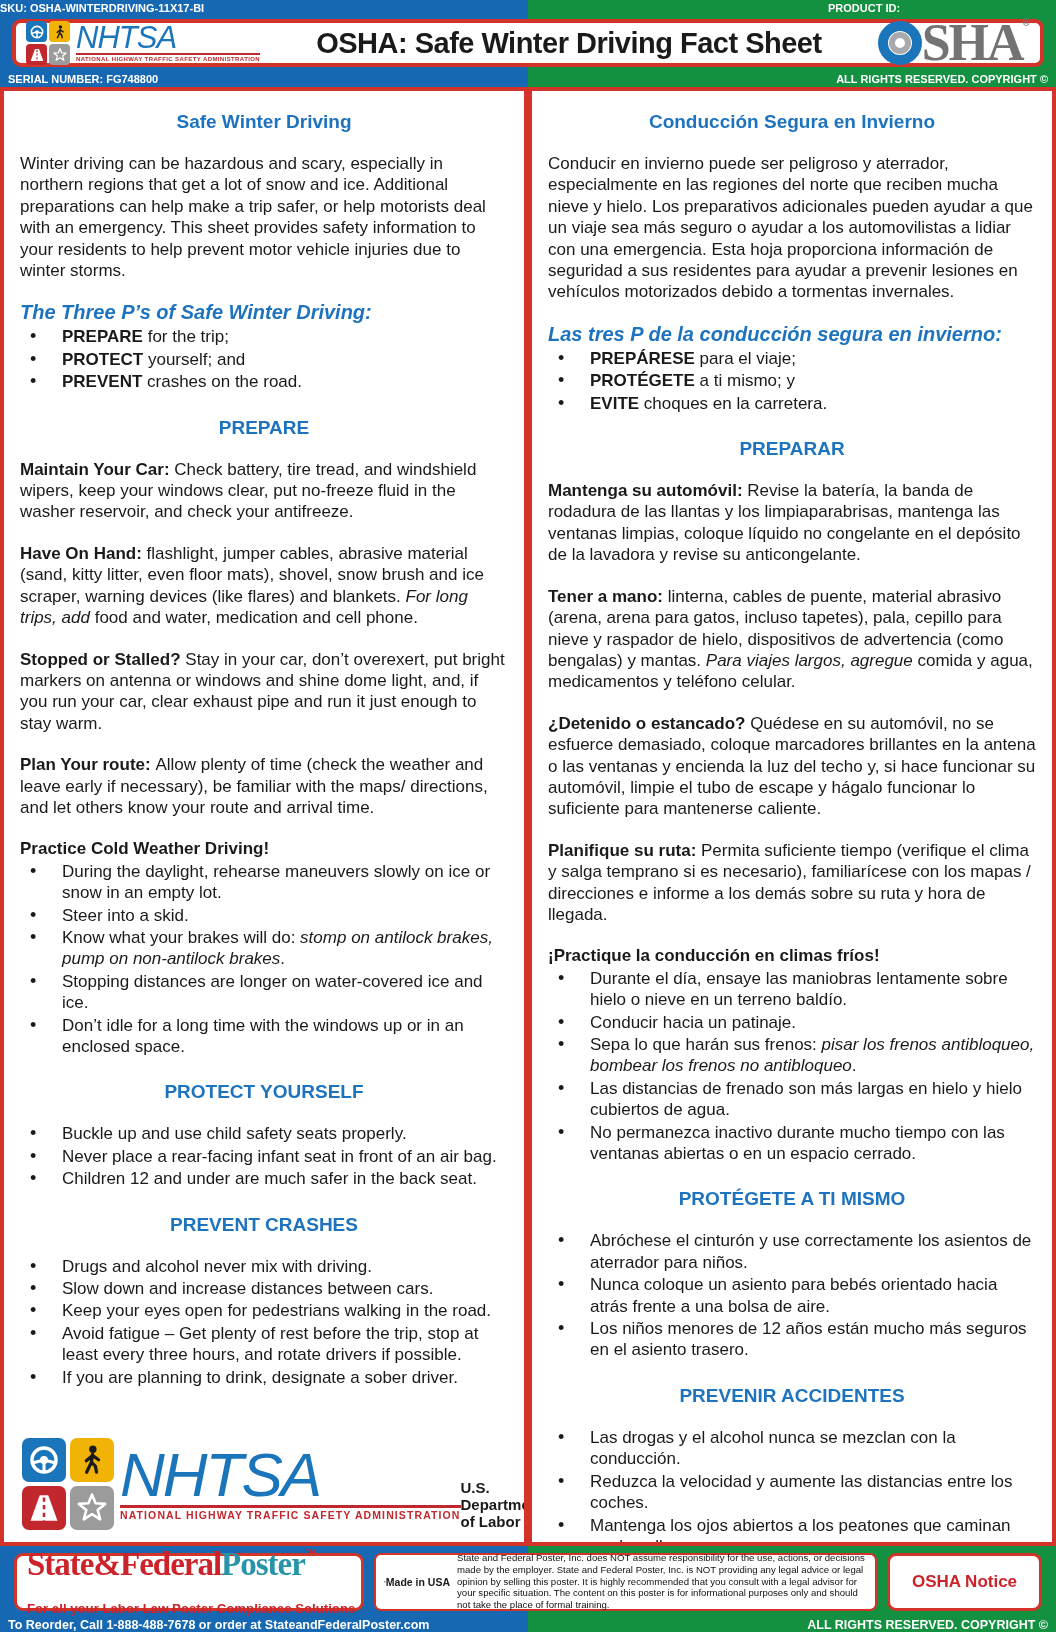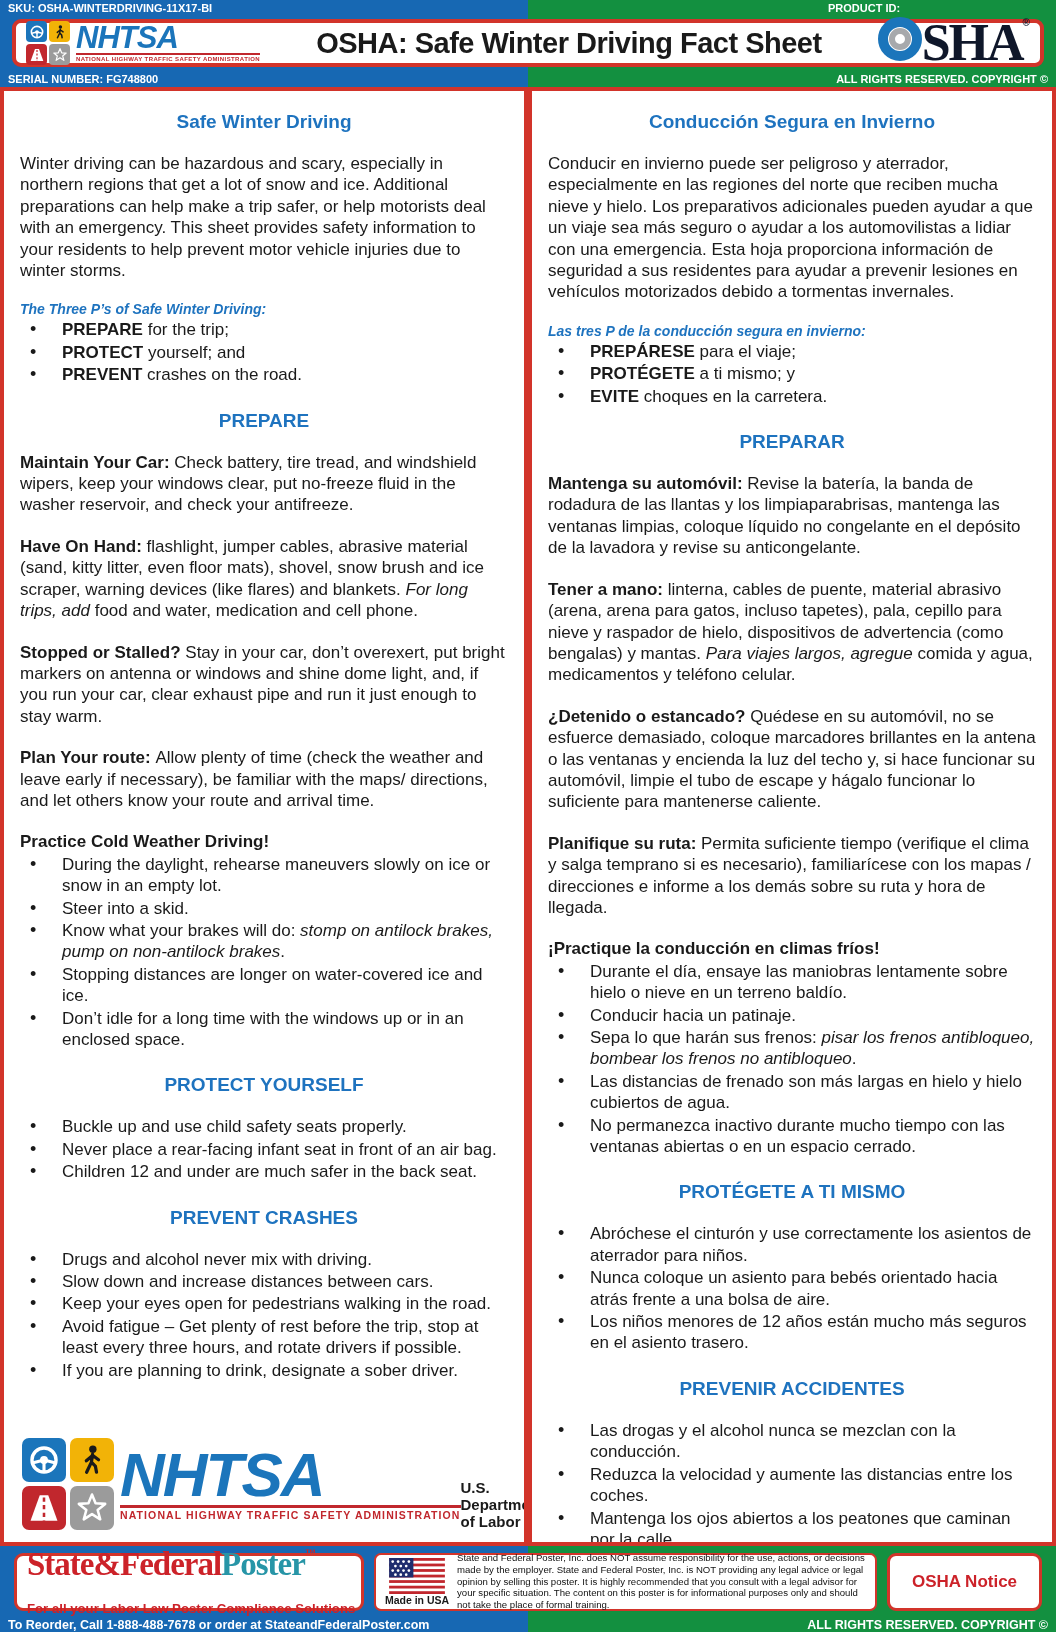--- a/index.html
+++ b/index.html
@@ -8,84 +8,84 @@
     --teal:#2795a7; --lred:#cc2229; --ink:#1a1a1a;
   }
   *{box-sizing:border-box; margin:0; padding:0;}
   html,body{background:#fff;}
   body{font-family:"Liberation Sans", sans-serif; color:var(--ink);}
   .poster{width:1056px; height:1632px; position:relative; overflow:hidden;}
   .split-bg{background:linear-gradient(90deg,var(--blue) 0,var(--blue) 50%,var(--green) 50%,var(--green) 100%);}
 
   
   .topbar{height:16px; display:flex; align-items:center; font-size:11px; font-weight:bold; color:#fff;}
-  .topbar .sku{width:50%; padding-left:8px;}
+  .topbar .sku{width:50%; }
   .topbar .pid{width:50%; padding-left:300px;}
 
   
   .header-band{height:54px; padding:3px 12px;}
   .header-box{background:#fff; border:4px solid var(--red); border-radius:9px; height:48px;
     display:flex; align-items:center; justify-content:space-between; padding:1px 10px;}
   .title{font-size:29px; font-weight:bold; letter-spacing:-0.5px;}
 
   
   .nhtsa{display:flex; align-items:center; gap:6px;}
   .nhtsa-grid{display:grid; grid-template-columns:1fr 1fr; gap:2px;}
   .ncell{border-radius:4px; display:flex; align-items:center; justify-content:center;}
   .ncell.blue{background:var(--nblue);} .ncell.yellow{background:var(--yellow);}
   .ncell.red{background:var(--ired);} .ncell.gray{background:var(--gray);}
   .nhtsa-text{display:flex; flex-direction:column;}
-  .nhtsa-word{color:var(--nblue); font-weight:bold; line-height:0.9; letter-spacing:-1px; font-style:italic;}
+  .nhtsa-word{color:var(--nblue); font-weight:normal; line-height:0.9; letter-spacing:-1px; font-style:italic;}
   .nhtsa-tag{color:var(--ired); font-weight:bold; border-top:2px solid var(--ired); margin-top:2px; padding-top:1px; letter-spacing:0.4px; white-space:nowrap;}
   .nhtsa.small .ncell{width:21px; height:21px;}
   .nhtsa.small .nhtsa-word{font-size:31px;}
   .nhtsa.small .nhtsa-tag{font-size:6px;}
   .nhtsa.big .ncell{width:44px; height:44px; border-radius:7px;}
   .nhtsa.big .nhtsa-grid{gap:4px;}
   .nhtsa.big .nhtsa-word{font-size:62px; letter-spacing:-2px;}
   .nhtsa.big .nhtsa-tag{font-size:10.5px; border-top-width:3px; letter-spacing:1.1px;}
 
   
-  .osha-logo{display:flex; align-items:flex-start; font-family:"Liberation Serif", serif; font-weight:bold; color:#0f172a;}
+  .osha-logo{display:flex; align-items:center; font-family:"Liberation Serif", serif; font-weight:bold; color:#737373;}
   .osha-o{border-radius:50%; border-style:solid; border-color:var(--nblue); display:flex; align-items:center; justify-content:center;}
   .osha-o-in{border-radius:50%; border-style:solid; border-color:#a7a9ac; background:#fff;}
   .osha-rest{letter-spacing:-2px; line-height:1;}
   .osha-reg{font-size:10px; align-self:flex-start; font-family:"Liberation Sans",sans-serif;}
   .osha-logo.hdr .osha-o{width:44px; height:44px; border-width:10px;}
   .osha-logo.hdr .osha-o-in{width:22px; height:22px; border-width:6px;}
   .osha-logo.hdr .osha-rest{font-size:52px;}
 
   
   .serialbar{height:17px; display:flex; align-items:center; justify-content:space-between; font-size:11px; font-weight:bold; color:#fff;}
   .serialbar .sn{padding-left:8px;} .serialbar .cp{padding-right:8px;}
 
   
   .content{height:1459px; display:flex; padding:0 0;}
   .panel{flex:1; background:#fff; border:4px solid var(--red); padding:10px 16px 8px; display:flex; flex-direction:column; overflow:hidden;}
   .sec-heading{color:var(--hblue); font-size:19px; font-weight:bold; text-align:center; margin:24px 0 20px;}
   .col-blocks > .sec-heading:first-child{margin-top:10px;}
   .para{font-size:17px; line-height:1.26; margin:0 0 20px;}
   .lead{font-size:17px; line-height:1.26; margin:0;}
-  .subheading{color:var(--hblue); font-size:14px; font-weight:bold; font-style:italic; margin:0 0 2px;}
+  .subheading{color:var(--hblue); font-size:20px; font-weight:bold; font-style:italic; margin:0 0 2px;}
   .b{font-weight:bold;} .i{font-style:italic;}
   ul.bullets{list-style:none; margin:0 0 6px; font-size:17px; line-height:1.26;}
   ul.bullets li{position:relative; padding-left:42px; margin:1px 0;}
   ul.bullets li::before{content:"•"; position:absolute; left:10px; top:-1px; font-size:18px;}
   .panel-footer{margin-top:auto; display:flex; align-items:flex-end; justify-content:space-between; padding:6px 2px 4px;}
   .dept-label,.osha-url{font-size:15px; font-weight:bold;}
 
   
   .footer-band{height:71px; display:flex; align-items:center; gap:10px; padding:0 14px;}
   .sfp-box{width:350px; height:58px; background:#fff; border:3px solid var(--red); border-radius:9px; padding:2px 10px; display:flex; flex-direction:column; justify-content:center;gap:19px;}
   .sfp-line{font-family:"Liberation Serif",serif; font-weight:bold; font-size:33px; line-height:1; letter-spacing:-1px; white-space:nowrap;}
   .sfp-red{color:var(--lred);} .sfp-teal{color:var(--teal);}
   .sfp-tm{color:var(--lred); font-size:11px; vertical-align:top; font-family:"Liberation Sans",sans-serif;}
   .sfp-tagline{color:var(--lred); font-weight:bold; font-size:13.2px; margin-top:1px; white-space:nowrap;}
   .disc-box{flex:1; height:58px; background:#fff; border:2px solid var(--red); border-radius:7px; display:flex; align-items:center; gap:7px; padding:2px 8px;}
-  .flag-block{display:flex; flex-direction:column; align-items:center; width:66px; flex:none;}
+  .flag-block{display:flex; flex-direction:row; align-items:center; width:66px; flex:none;}
   .made-usa{font-size:10.5px; font-weight:bold; white-space:nowrap;}
   .disc-text{font-size:9.6px; line-height:1.22; color:#111;}
   .notice-box{width:155px; height:58px; background:#fff; border:3px solid var(--red); border-radius:9px; display:flex; align-items:center; justify-content:center;}
   .notice-box span{color:var(--lred); font-weight:bold; font-size:17px;}
 
   
   .bottombar{height:15px; display:flex; align-items:center; justify-content:space-between; color:#fff; font-weight:bold; font-size:12.5px; padding:0 8px;}
 </style>
 </head>
 <body>

